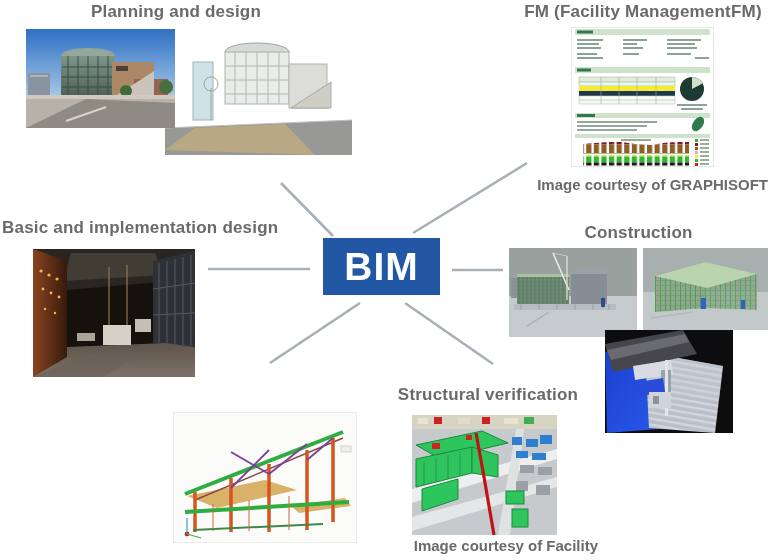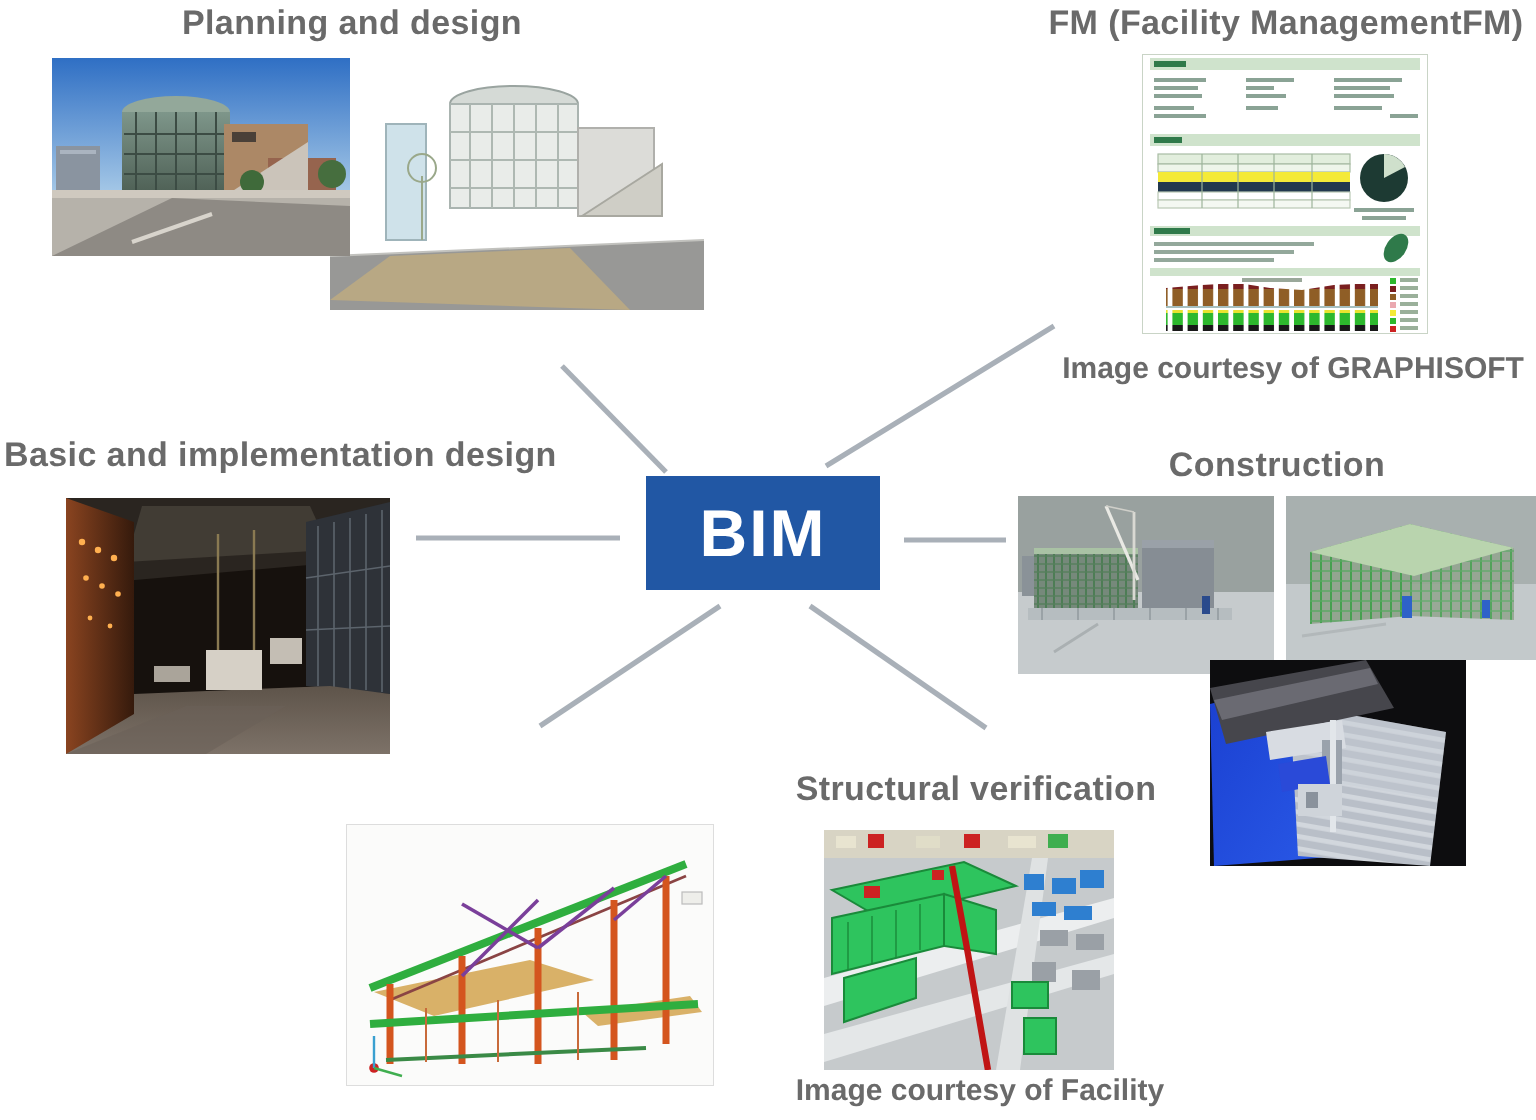--- a/index.html
+++ b/index.html
@@ -1,26 +1,26 @@
 <!DOCTYPE html>
 <html style="--bim-bg: #2157a4; --line: #a9b0b8; --title: #6a6a6a; --caption: #6a6a6a;"><head>
 <meta charset="utf-8">
 <style>
   html,body{margin:0;padding:0;background:#fff;}
   .stage{position:relative;width:768px;height:560px;background:#fff;overflow:hidden;
          font-family:"Liberation Sans",sans-serif;}
   .title{position:absolute;font-weight:bold;font-size:17px;color:var(--title,#6a6a6a);
          text-align:center;white-space:nowrap;letter-spacing:.2px;}
   .caption{position:absolute;font-weight:bold;font-size:15px;color:var(--caption,#6a6a6a);
-         text-align:center;white-space:nowrap;}
+         text-align:right;white-space:nowrap;}
   .imgbox{position:absolute;overflow:hidden;}
   .imgbox svg{display:block;}
   .bim-box{position:absolute;left:323px;top:238px;width:117px;height:57px;
            background:var(--bim-bg,#2157a4);display:flex;align-items:center;justify-content:center;}
-  .bim-box span{color:#fff;font-weight:bold;font-size:33px;letter-spacing:1px;}
+  .bim-box span{color:#fff;font-weight:bold;font-size:39px;letter-spacing:1px;}
   svg.lines{position:absolute;left:0;top:0;z-index:0;}
   .cl{stroke:var(--line,#a9b0b8);stroke-width:2.6;stroke-linecap:butt;}
   .z1{z-index:1}.z2{z-index:2}.z3{z-index:3}
 </style>
 </head>
 <body>
 
 <div class="stage">
 
   <svg class="lines" width="768" height="560">

